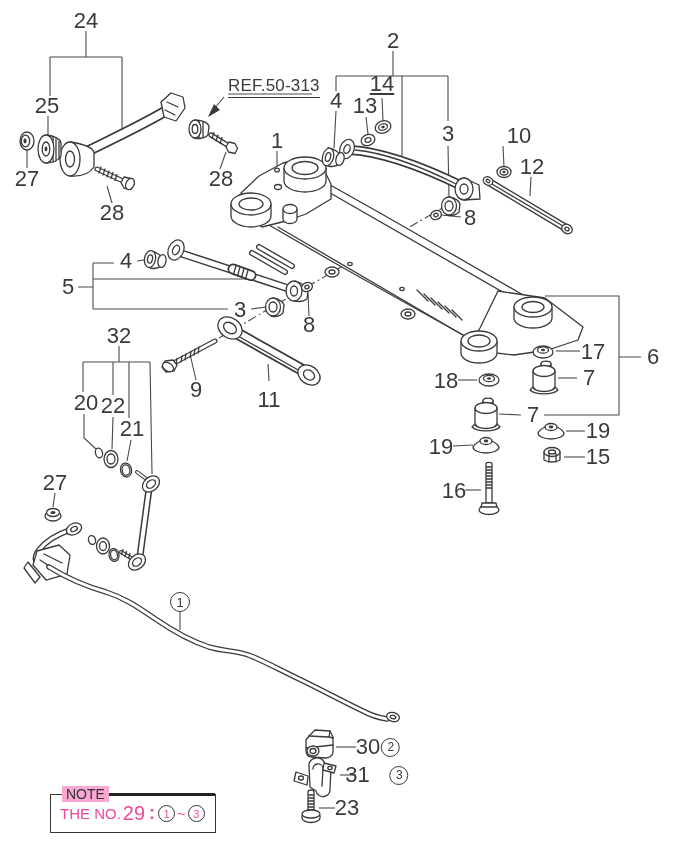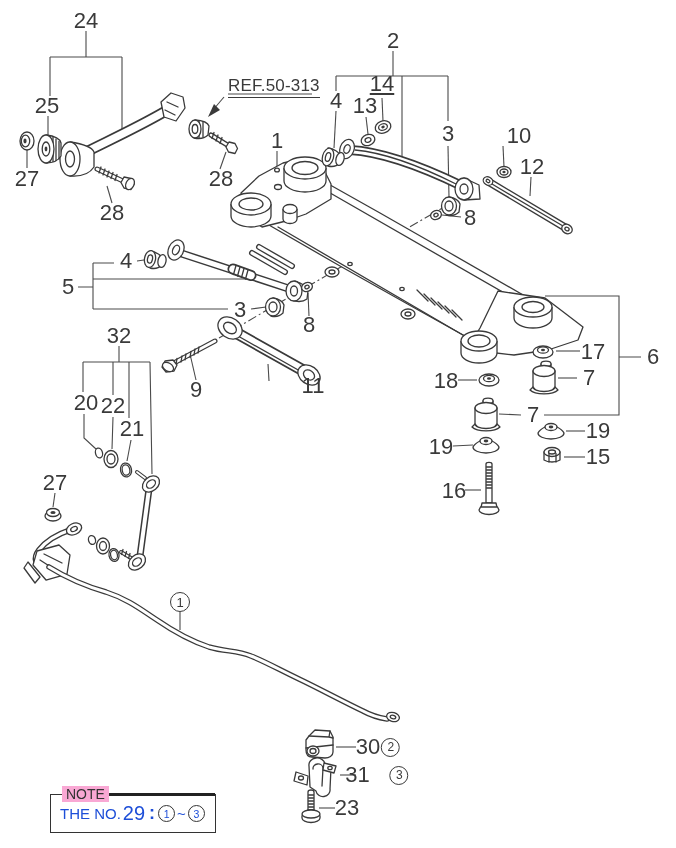--- a/index.html
+++ b/index.html
@@ -10,21 +10,21 @@
   .callout{position:absolute;transform:translate(-50%,-50%);font-size:22px;line-height:1;
            color:#3a3a3a;white-space:nowrap;display:flex;align-items:center;gap:1px;}
   .callout .circle{width:17px;height:17px;border:1.4px solid #3a3a3a;border-radius:50%;
            display:inline-flex;align-items:center;justify-content:center;font-size:12px;}
   .callout-text.circle{width:18px;height:18px;font-size:13px;}
   .ref-label{position:absolute;left:228px;top:76px;font-size:17px;color:#3a3a3a;
            border-bottom:1.6px solid #3a3a3a;padding-bottom:1px;letter-spacing:.2px;}
   .note-box{position:absolute;left:50px;top:794px;width:164px;height:37px;border:1.8px solid #333;}
   .note-title{position:absolute;top:-9px;left:11px;background:#f9a8d4;padding:0 4px;font-size:14px;color:#333;}
   .note-rule{position:absolute;top:-1.8px;left:58px;width:106px;height:3.2px;background:#222;}
-  .note-line{position:absolute;left:9px;top:7px;display:flex;align-items:center;gap:1px;font-size:15px;color:#1d4ed8;}
+  .note-line{position:absolute;left:9px;top:7px;display:flex;align-items:center;gap:1px;font-size:15px;color:#ec4899;}
   .note-num{font-size:20px;margin:0 1px;text-align:right;}
   .note-colon{font-size:18px;font-weight:bold;margin:0 2px;}
   .note-line .circle{width:15px;height:15px;border:1.3px solid #333;border-radius:50%;
            display:inline-flex;align-items:center;justify-content:center;font-size:10.5px;}
   .tilde{font-size:15px;margin:0 1px;}
   
   .ln{stroke:#3a3a3a;fill:none;stroke-width:1.3;stroke-linecap:round;stroke-linejoin:round;}
   .wh{stroke:#3a3a3a;fill:#fff;stroke-width:1.3;stroke-linejoin:round;}
   .ld{stroke:#4a4a4a;fill:none;stroke-width:1.1;}
   .ldd{stroke:#4a4a4a;fill:none;stroke-width:1.1;stroke-dasharray:9 3 2 3;}
@@ -468,21 +468,21 @@
 
   </div>
       <div class="callout" style="left: 309px; top: 325px;">
     <span class="callout-text">8</span>
 
   </div>
       <div class="callout" style="left: 196px; top: 390px;">
     <span class="callout-text">9</span>
 
   </div>
-      <div class="callout" style="left: 269px; top: 386px; margin-left: 44px;">
+      <div class="callout" style="left: 269px; top: 400px;">
     <span class="callout-text">11</span>
 
   </div>
       <div class="callout" style="left: 119px; top: 336px;">
     <span class="callout-text">32</span>
 
   </div>
       <div class="callout" style="left: 86px; top: 403px;">
     <span class="callout-text">20</span>
 

